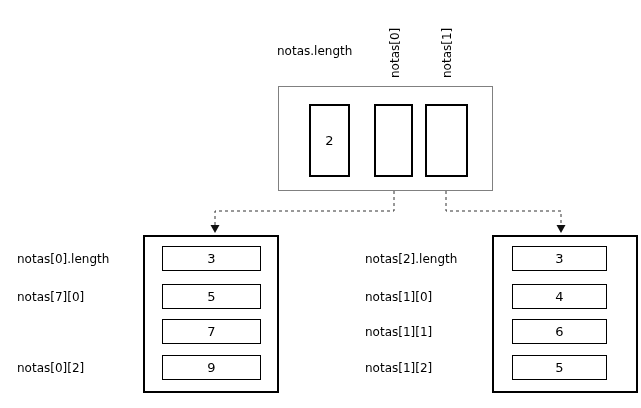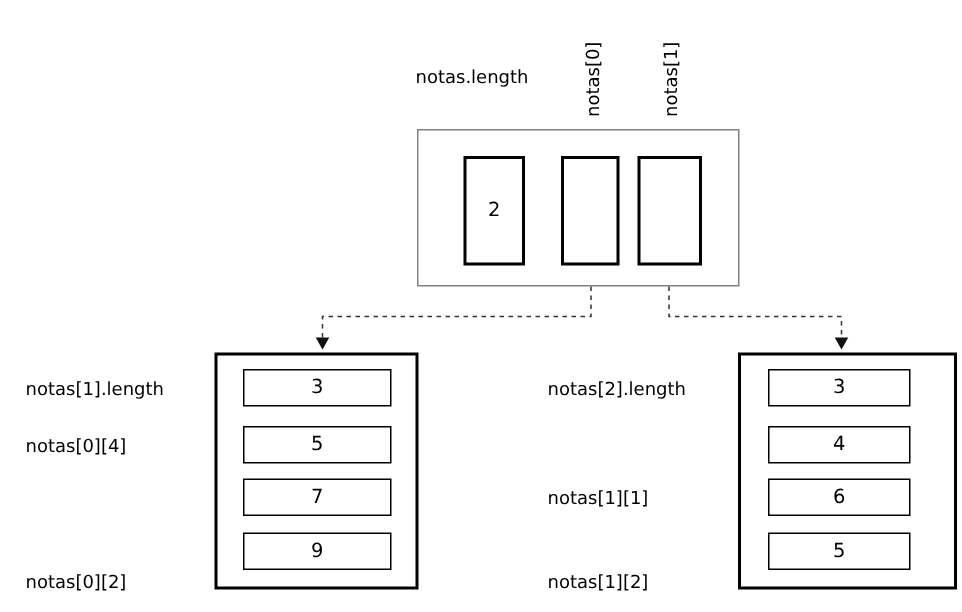--- a/index.html
+++ b/index.html
@@ -25,21 +25,21 @@
   .sub-outer { position: absolute; top: 235px; height: 154px; border: 2px solid #000; background: #fff; }
   .sub-left  { left: 143px; width: 132px; }
   .sub-right { left: 492px; width: 142px; }
   .vbox {
     position: absolute; height: 23px; border: 1px solid #000; background: #fff;
     display: flex; align-items: center; justify-content: center; font-size: 13px;
   }
   .vbox-l { left: 162px; width: 97px; }
   .vbox-r { left: 512px; width: 93px; }
   .row-0 { top: 246px; } .row-1 { top: 284px; } .row-2 { top: 319px; } .row-3 { top: 355px; }
-  .lrow-0 { top: 251px; } .lrow-1 { top: 289px; } .lrow-2 { top: 324px; } .lrow-3 { top: 380px; text-align: center; }
+  .lrow-0 { top: 251px; } .lrow-1 { top: 289px; } .lrow-2 { top: 324px; } .lrow-3 { top: 360px; text-align: center; }
   .llbl { left: 17px; } .rlbl { left: 365px; }
   svg.connectors { position: absolute; left: 0; top: 0; pointer-events: none; }
 </style>
 </head>
 <body>
 
 <div class="canvas">
 
   <div class="lbl" style="left:277px; top:43px;">notas.length</div>
   <div class="vlabel" style="left:388px;">notas[0]</div>
@@ -51,30 +51,31 @@
   <div class="cell cell-2"></div>
 
   <svg class="connectors" width="641" height="408" viewBox="0 0 641 408">
     <path d="M394,191 L394,211 L215,211 L215,226" fill="none" stroke="#333333" stroke-width="1" stroke-dasharray="3 3"></path>
     <polygon points="210.5,225 219.5,225 215,233" fill="#111111"></polygon>
     <path d="M446,191 L446,211 L561,211 L561,226" fill="none" stroke="#333333" stroke-width="1" stroke-dasharray="3 3"></path>
     <polygon points="556.5,225 565.5,225 561,233" fill="#111111"></polygon>
   </svg>
 
   <div class="sub-outer sub-left"></div>
-  <div class="lbl llbl lrow-0">notas[1].length</div>
-  <div class="lbl llbl lrow-1">notas[0][4]</div>
+  <div class="lbl llbl lrow-0">notas[0].length</div>
+  <div class="lbl llbl lrow-1">notas[7][0]</div>
   <div class="lbl llbl lrow-3">notas[0][2]</div>
   <div class="vbox vbox-l row-0">3</div>
   <div class="vbox vbox-l row-1">5</div>
   <div class="vbox vbox-l row-2">7</div>
   <div class="vbox vbox-l row-3">9</div>
 
   <div class="sub-outer sub-right"></div>
   <div class="lbl rlbl lrow-0">notas[2].length</div>
+  <div class="lbl rlbl lrow-1">notas[1][0]</div>
   <div class="lbl rlbl lrow-2">notas[1][1]</div>
   <div class="lbl rlbl lrow-3">notas[1][2]</div>
   <div class="vbox vbox-r row-0">3</div>
   <div class="vbox vbox-r row-1">4</div>
   <div class="vbox vbox-r row-2">6</div>
   <div class="vbox vbox-r row-3">5</div>
 
 </div>
 
 </body></html>

